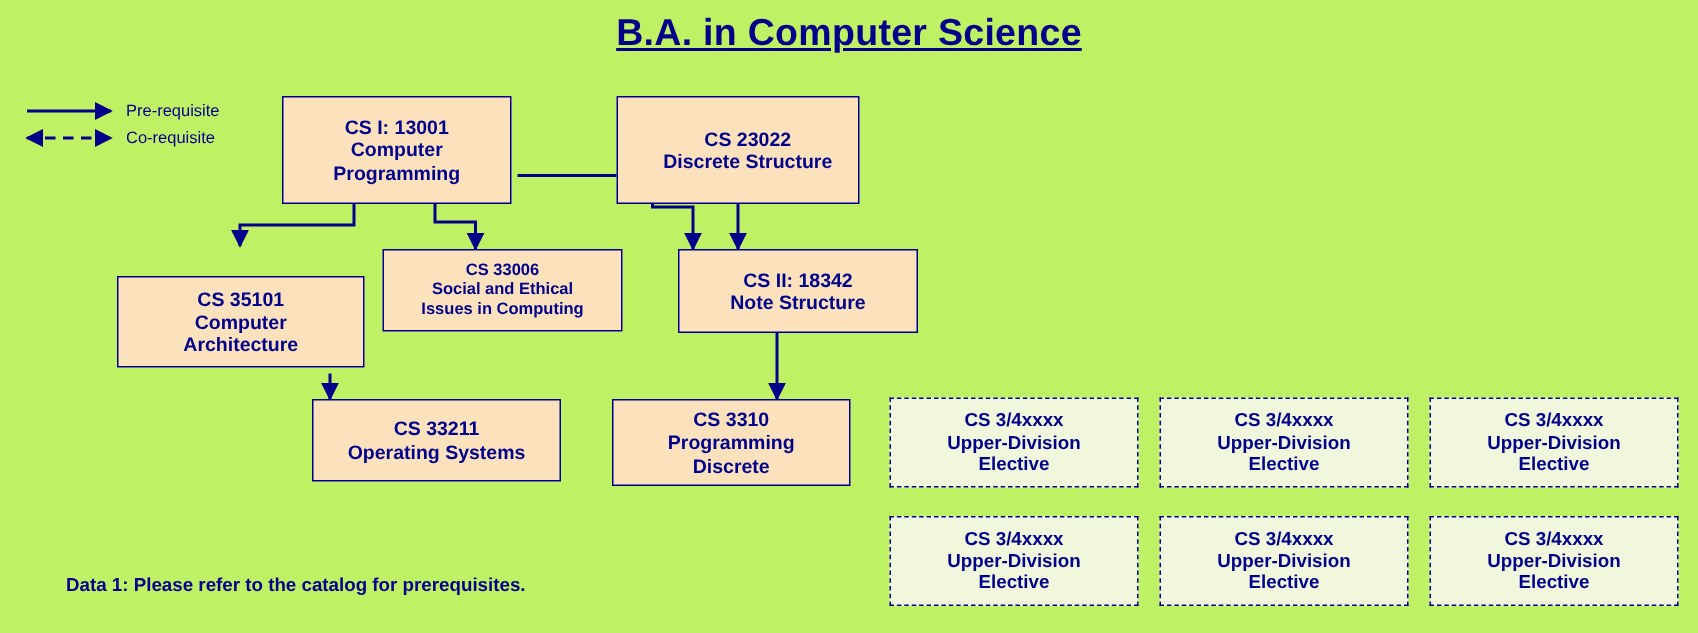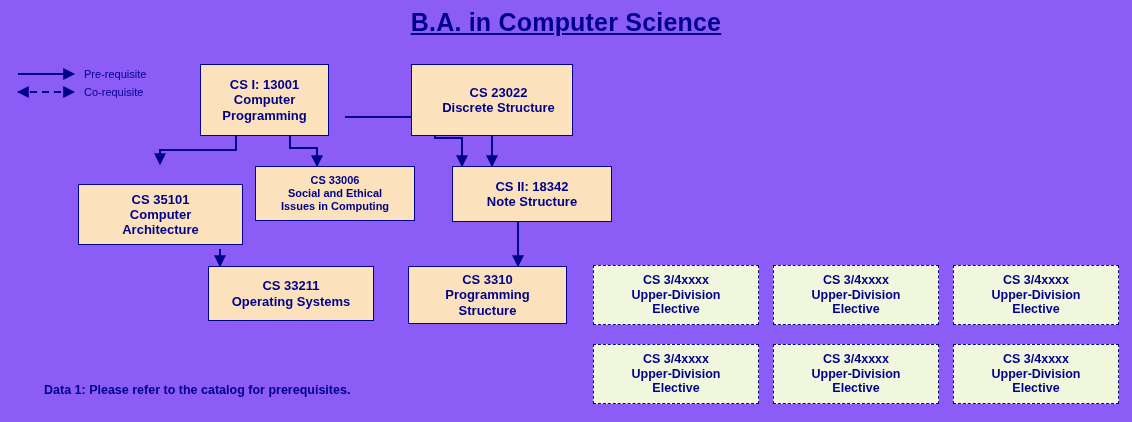--- a/index.html
+++ b/index.html
@@ -7,21 +7,21 @@
     padding: 0;
     background: #ffffff;
   }
   body {
     font-family: "Liberation Sans", sans-serif;
   }
   #root {
     position: relative;
     width: 1132px;
     height: 422px;
-    background: #8b5cf6;
+    background: #bef264;
     overflow: hidden;
   }
   #title {
     position: absolute;
     left: 0;
     top: 8px;
     width: 1132px;
     text-align: center;
     font-size: 25px;
     font-weight: bold;
@@ -108,21 +108,21 @@
 
     <path d="M 345 117 L 435 117 L 435 138 L 462 138 L 462 166" stroke="#00008b" stroke-width="2" fill="none" marker-end="url(#arrow)"></path>
 
     <path d="M 492 136 L 492 158 L 492 166" stroke="#00008b" stroke-width="2" fill="none" marker-end="url(#arrow)"></path>
 
     <line x1="220" y1="225" x2="220" y2="266" stroke="#00008b" stroke-width="2" stroke-dasharray="7,5" marker-end="url(#arrow)" marker-start="url(#arrowStart)"></line>
 
     <path d="M 518 222 L 518 266" stroke="#00008b" stroke-width="2" fill="none" marker-end="url(#arrow)"></path>
   </svg>
 
-  <div class="node course" style="left:200px; top:64px; width:129px; height:72px;">
+  <div class="node course" style="left:188px; top:64px; width:153px; height:72px;">
     <div>
       <div>CS I: 13001</div>
       <div>Computer</div>
       <div>Programming</div>
     </div>
   </div>
 
   <div class="node course" style="left:411px; top:64px; width:162px; height:72px;padding-left:16px;">
     <div>
       <div>CS 23022</div>
@@ -157,21 +157,21 @@
     <div>
       <div>CS 33211</div>
       <div>Operating Systems</div>
     </div>
   </div>
 
   <div class="node course" style="left:408px; top:266px; width:159px; height:58px;">
     <div>
       <div>CS 3310</div>
       <div>Programming</div>
-      <div>Structure</div>
+      <div>Discrete</div>
     </div>
   </div>
 
   <div class="node elective" style="left:593px; top:265px; width:166px; height:60px;">
     <div>
       <div>CS 3/4xxxx</div>
       <div>Upper-Division</div>
       <div>Elective</div>
     </div>
   </div>

